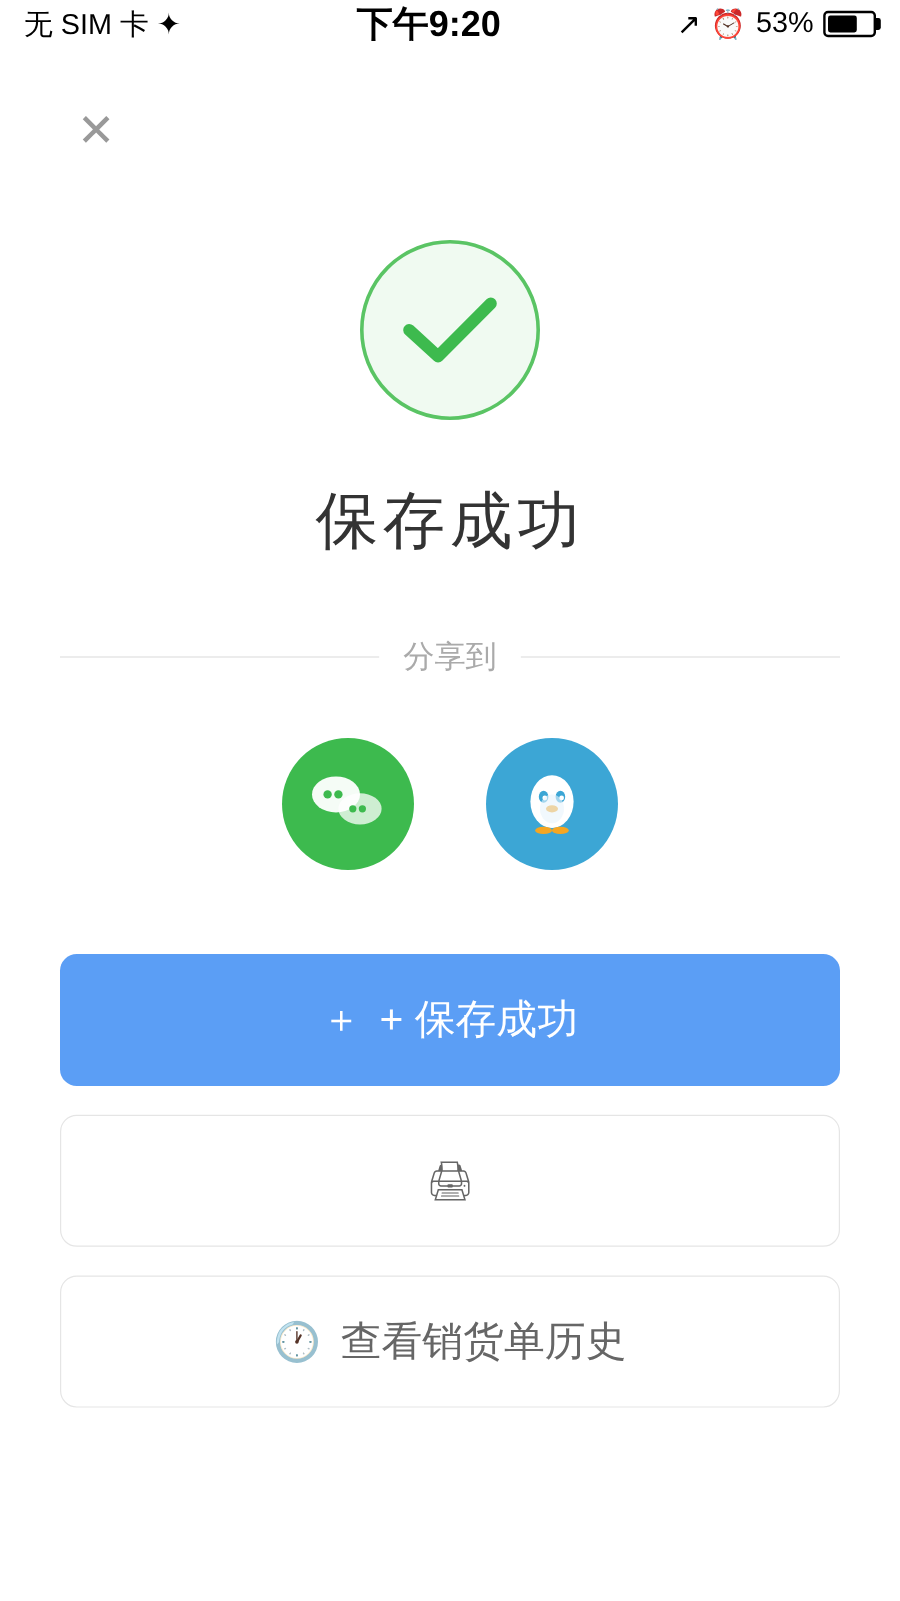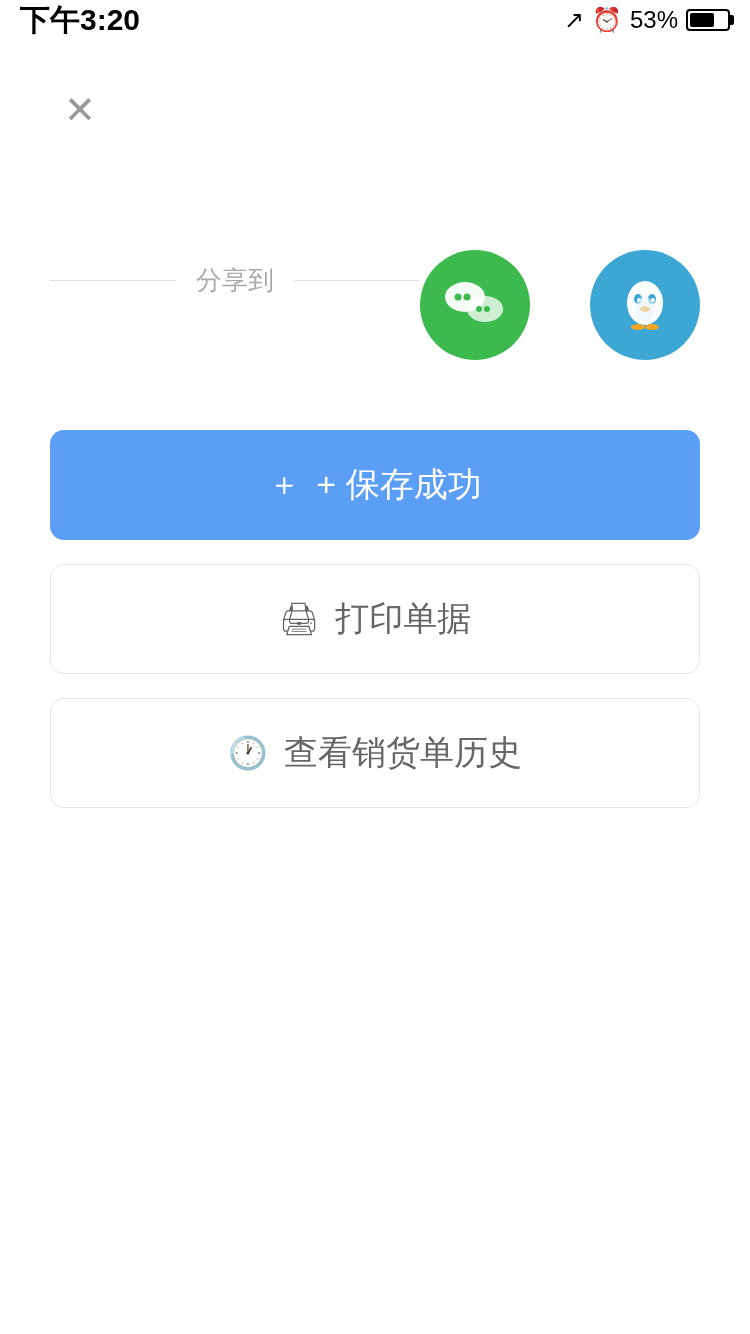--- a/index.html
+++ b/index.html
@@ -120,20 +120,21 @@
       font-weight: 400;
       color: #333;
       margin-top: 50px;
       letter-spacing: 4px;
     }
 
     
     .share-section {
       margin-top: 60px;
       display: flex;
+      flex-direction: column;
       align-items: center;
     }
     .share-divider-wrapper {
       display: flex;
       align-items: center;
       width: 100%;
       gap: 20px;
     }
     .divider-line {
       flex: 1;
@@ -197,37 +198,48 @@
       border: 1px solid #e5e5e5;
     }
     .btn-icon {
       font-size: 32px;
     }
   </style>
 </head>
 <body>
 
 <div class="status-bar">
-  <div class="status-center">下午3:20</div>
+  <div class="status-left">
+    <span>无 SIM 卡 ✦</span>
+  </div>
+  <div class="status-center">下午9:20</div>
   <div class="status-right">
     <span>↗</span>
     <span>⏰</span>
     <span>53%</span>
     <div class="battery-icon">
       <div class="battery-fill"></div>
     </div>
   </div>
 </div>
 
 <div class="content">
 
   <div class="close-btn">
     <span class="close-x">✕</span>
   </div>
 
+  <div class="success-section">
+    <div class="success-circle">
+      <svg class="checkmark" viewBox="0 0 80 60" fill="none" xmlns="http://www.w3.org/2000/svg">
+        <polyline points="6,30 30,52 74,8" stroke="#3dba4e" stroke-width="10" stroke-linecap="round" stroke-linejoin="round" fill="none"></polyline>
+      </svg>
+    </div>
+    <div class="success-title">保存成功</div>
+  </div>
 
   <div class="share-section">
     <div class="share-divider-wrapper">
       <div class="divider-line"></div>
       <span class="share-label">分享到</span>
       <div class="divider-line"></div>
     </div>
     <div class="share-icons">
 
       <div class="share-btn wechat-btn">
@@ -265,21 +277,20 @@
 
   <div class="actions">
 
     <button class="action-btn btn-primary">
       <span class="btn-icon">＋</span>
       <span>+ 保存成功</span>
     </button>
 
     <button class="action-btn btn-secondary">
       <span class="btn-icon">🖨</span>
-      <span>打印单据</span>
     </button>
 
     <button class="action-btn btn-secondary">
       <span class="btn-icon">🕐</span>
       <span>查看销货单历史</span>
     </button>
 
   </div>
 </div>
 

